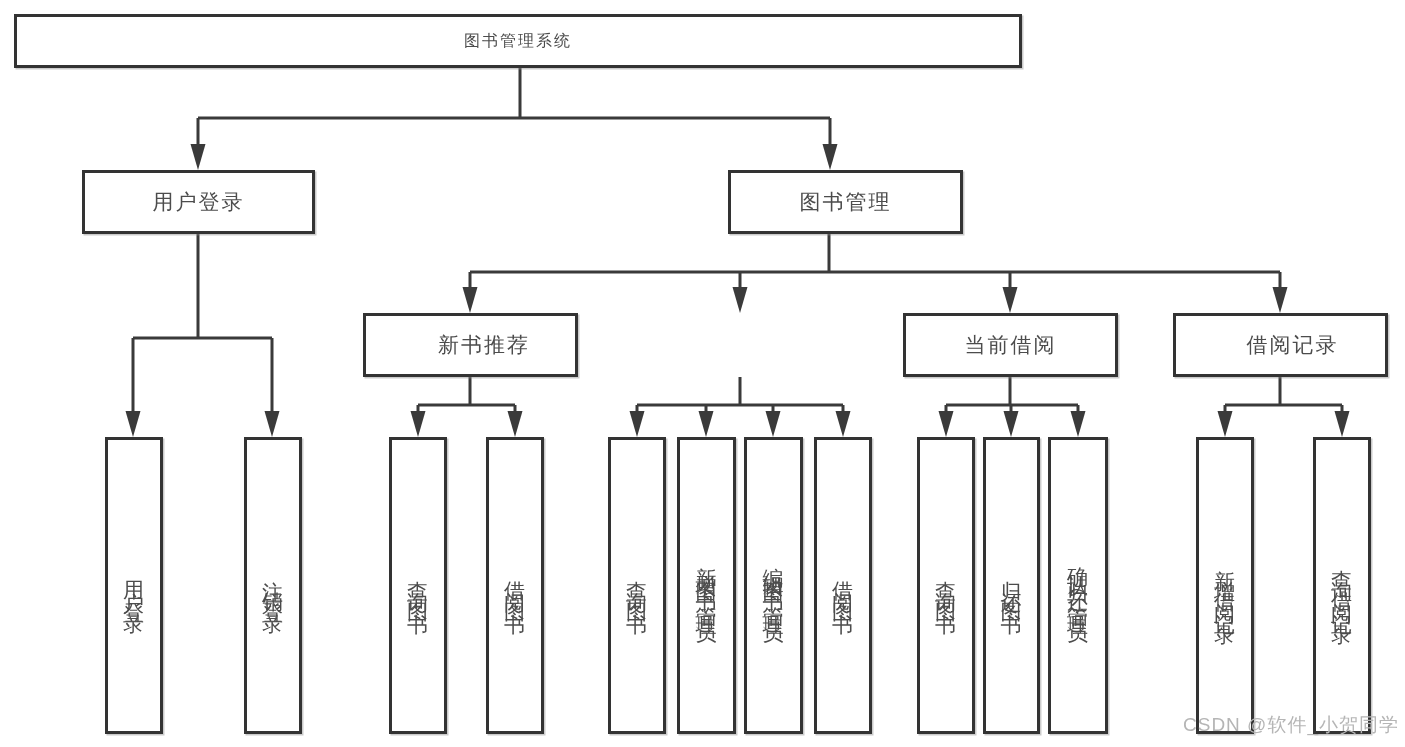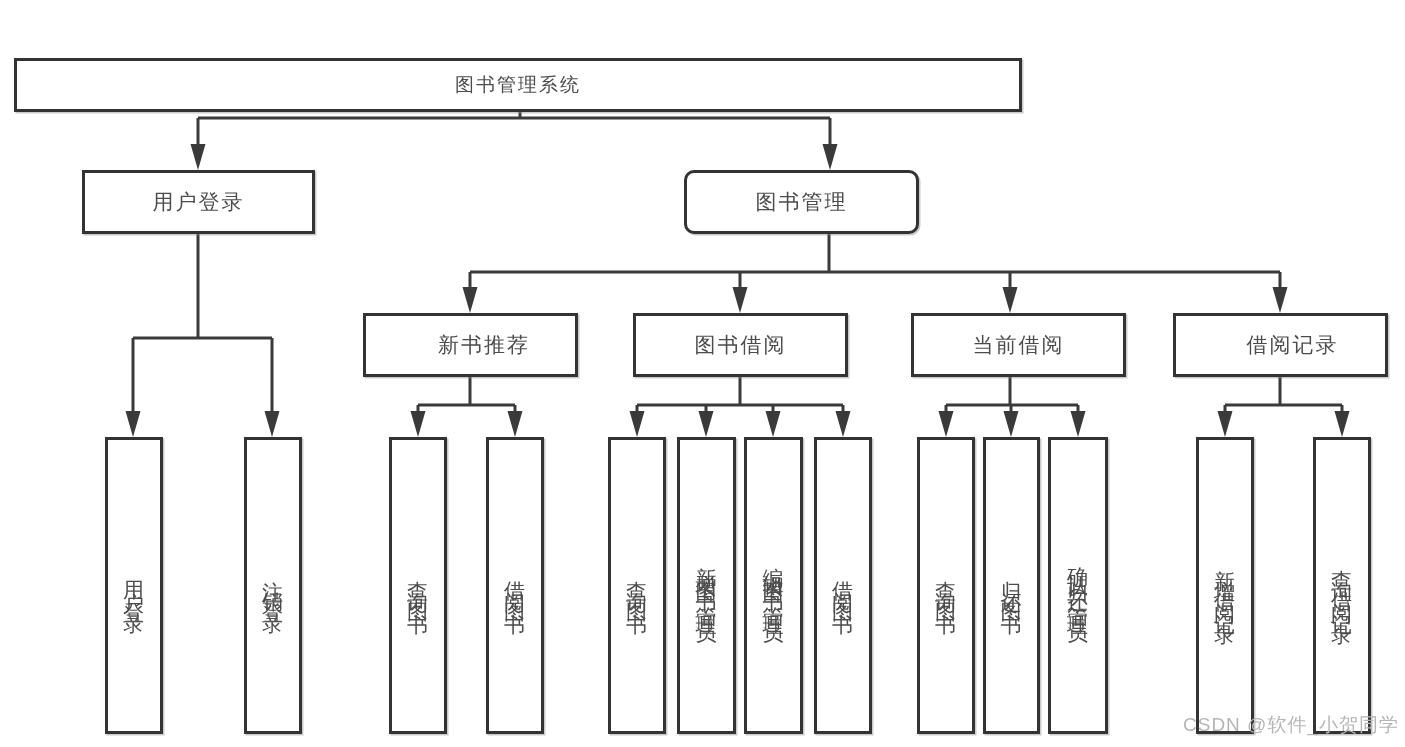--- a/index.html
+++ b/index.html
@@ -34,23 +34,22 @@
     justify-content: center;
     color: #4c4c4c;
     z-index: 2;
   }
   .hbox {
     font-size: 21px;
     letter-spacing: 2px;
     white-space: nowrap;
   }
   .root {
-    font-size: 19px;
+    font-size: 16px;
     letter-spacing: 2px;
-    margin-top: 44px;
   }
   .leaf {
     writing-mode: vertical-rl;
     text-orientation: mixed;
     font-size: 21px;
     letter-spacing: 11px;
     line-height: 1;
     white-space: nowrap;
   }
   .leaf--long {
@@ -113,25 +112,24 @@
     <polygon class="head" points="1070.5,411 1085.5,411 1078,437"></polygon>
 
     <path class="wire" d="M1280 377 V405 M1225 405 H1342 M1225 405 V419 M1342 405 V419"></path>
     <polygon class="head" points="1217.5,411 1232.5,411 1225,437"></polygon>
     <polygon class="head" points="1334.5,411 1349.5,411 1342,437"></polygon>
   </svg>
 
   <div class="box root" style="left:14px; top:14px; width:1008px; height:54px;">图书管理系统</div>
 
   <div class="box hbox" style="left:82px; top:170px; width:233px; height:64px;">用户登录</div>
-  <div class="box hbox" style="left:684px; top:170px; width:235px; height:64px;border-radius:10px;">图书管理</div>
+  <div class="box hbox" style="left:728px; top:170px; width:235px; height:64px;">图书管理</div>
 
   <div class="box hbox" style="left:363px; top:313px; width:215px; height:64px;padding-left:27px;">新书推荐</div>
-  <div class="box hbox" style="left:633px; top:313px; width:215px; height:64px;">图书借阅</div>
-  <div class="box hbox" style="left:903px; top:313px; width:215px; height:64px;margin-left:8px;">当前借阅</div>
+  <div class="box hbox" style="left:903px; top:313px; width:215px; height:64px;">当前借阅</div>
   <div class="box hbox" style="left:1173px; top:313px; width:215px; height:64px;padding-left:24px;">借阅记录</div>
 
   <div class="box leaf" style="left:105px; top:437px; width:58px; height:297px;">用户登录</div>
   <div class="box leaf" style="left:244px; top:437px; width:58px; height:297px;">注销登录</div>
 
   <div class="box leaf" style="left:389px; top:437px; width:58px; height:297px;">查询图书</div>
   <div class="box leaf" style="left:486px; top:437px; width:58px; height:297px;">借阅图书</div>
 
   <div class="box leaf" style="left:608px; top:437px; width:58px; height:297px;">查询图书</div>
   <div class="box leaf leaf--long" style="left:677px; top:437px; width:59px; height:297px;">新增图书（管理员）</div>

